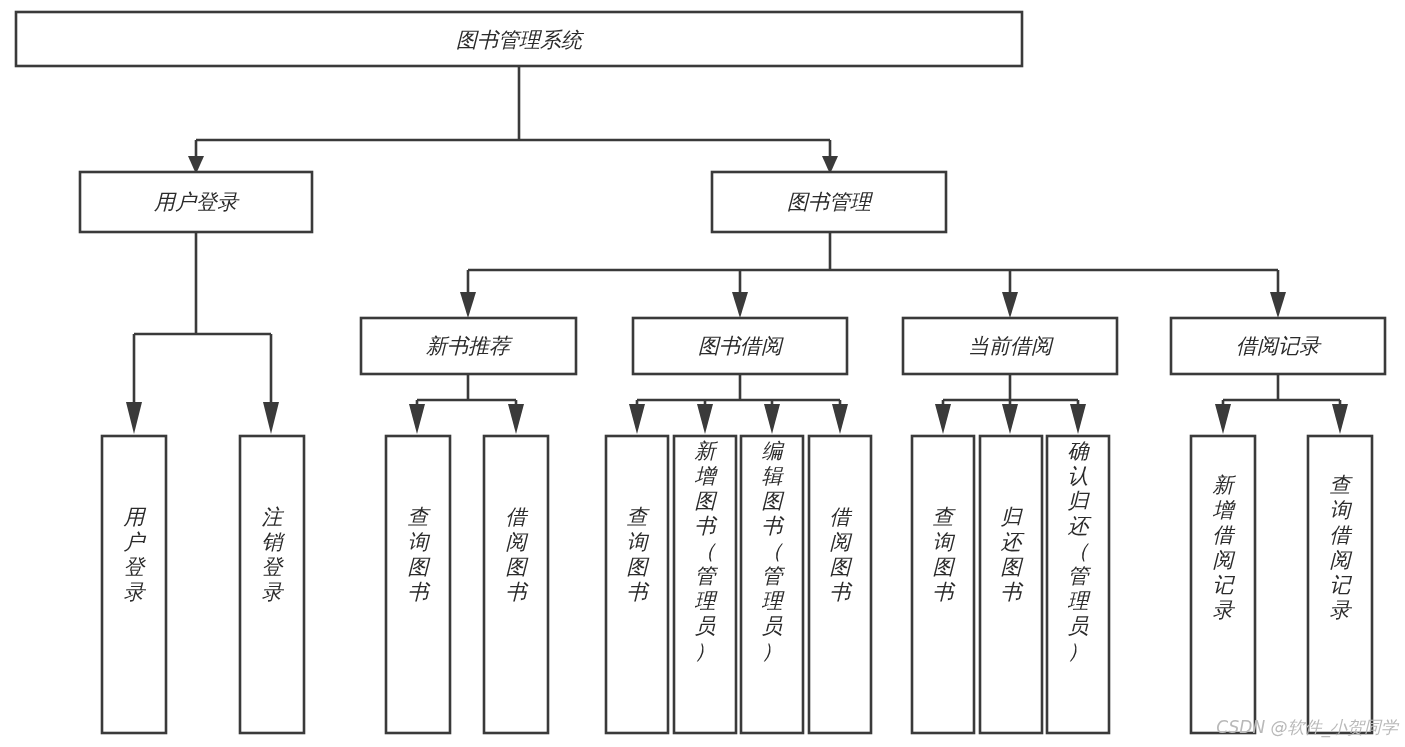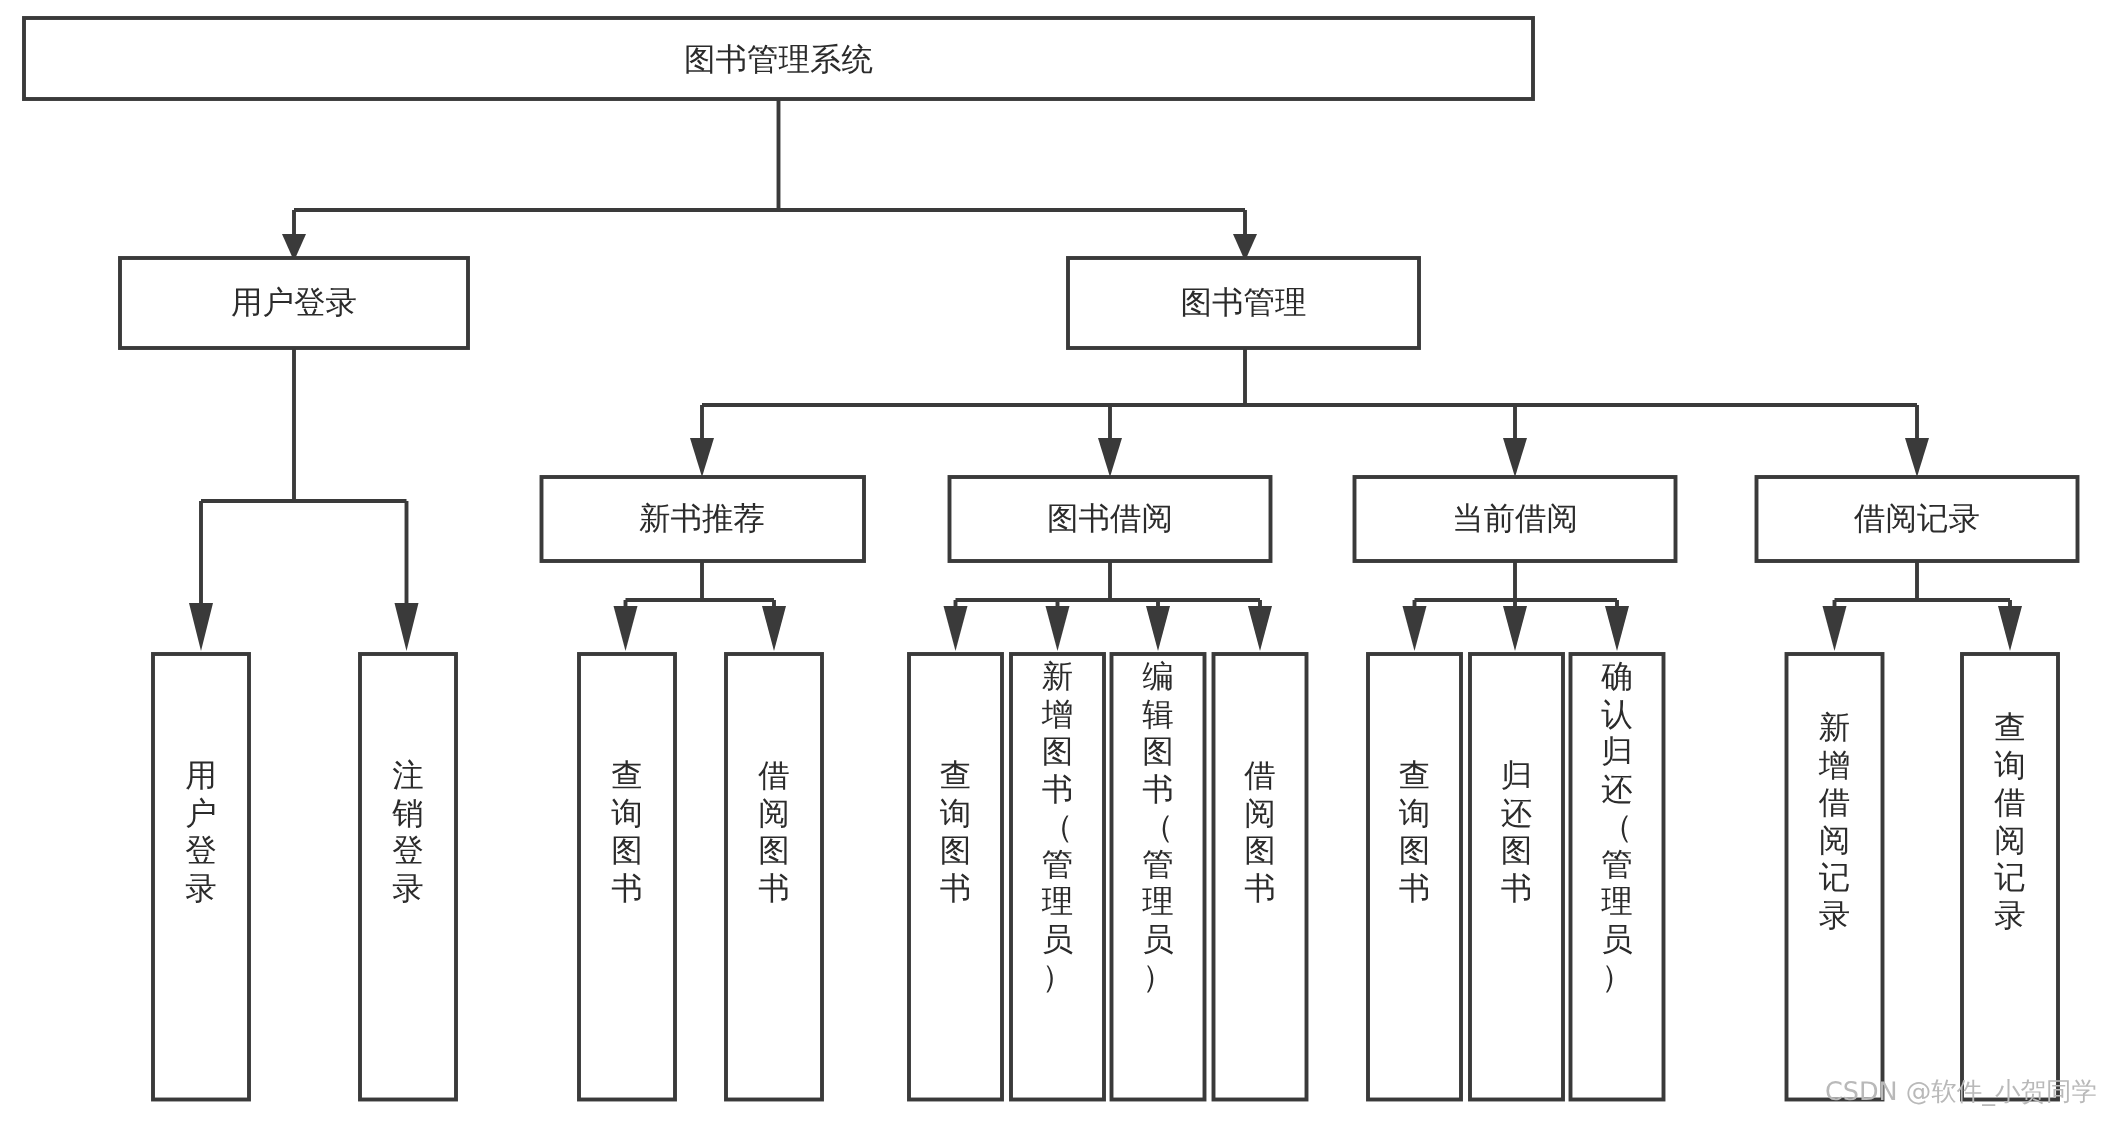--- a/index.html
+++ b/index.html
@@ -12,20 +12,21 @@
     width: 1405px;
     height: 747px;
     font-family: "DejaVu Sans", "Liberation Sans", sans-serif;
     overflow: hidden;
   }
   #diagram-root {
     position: relative;
     width: 1405px;
     height: 567px;
     background: #ffffff;
+    font-style: italic;
   }
   svg#tree-svg {
     position: absolute;
     top: 0;
     left: 0;
     width: 1405px;
     height: 747px;
     display: block;
   }
   .node-rect {

